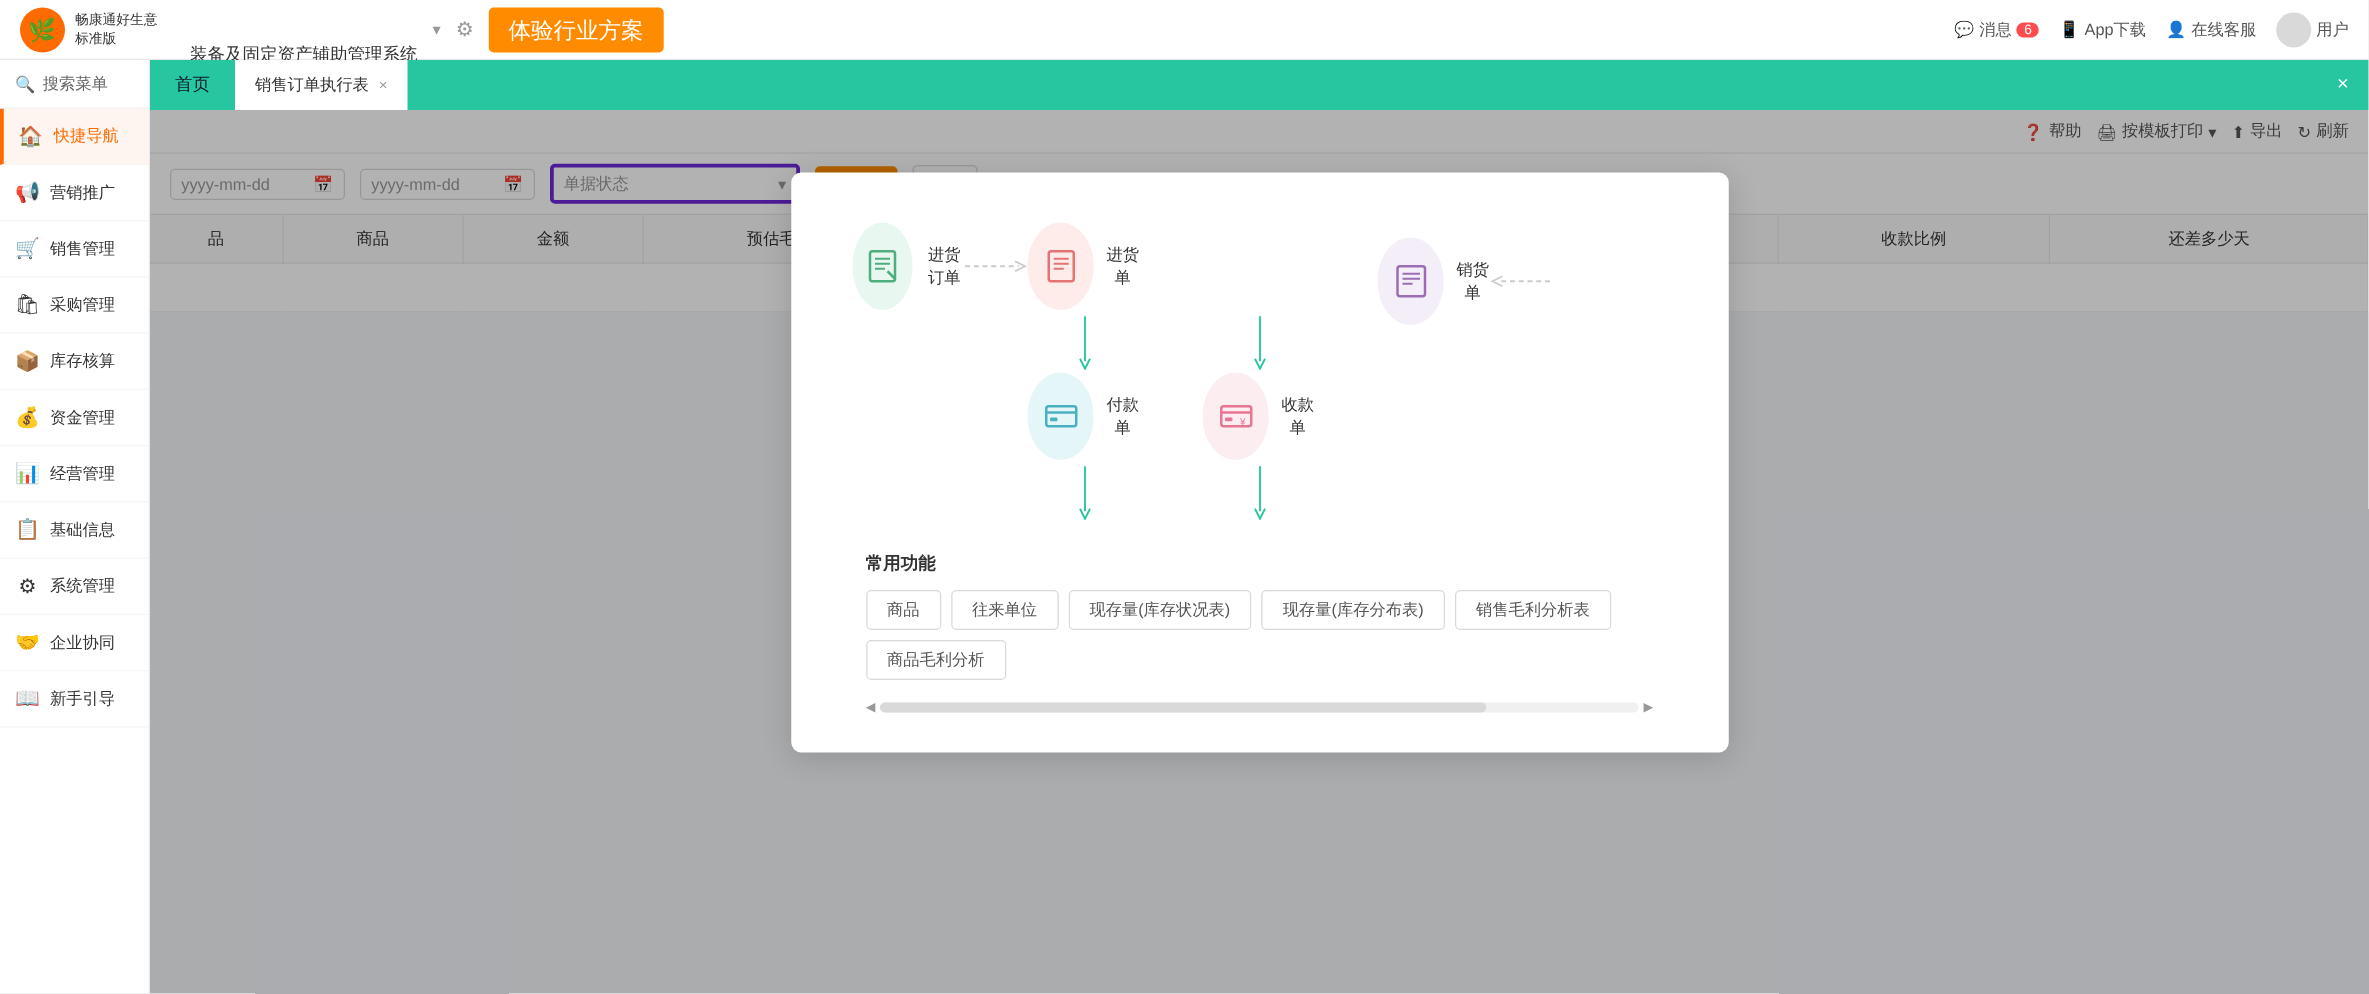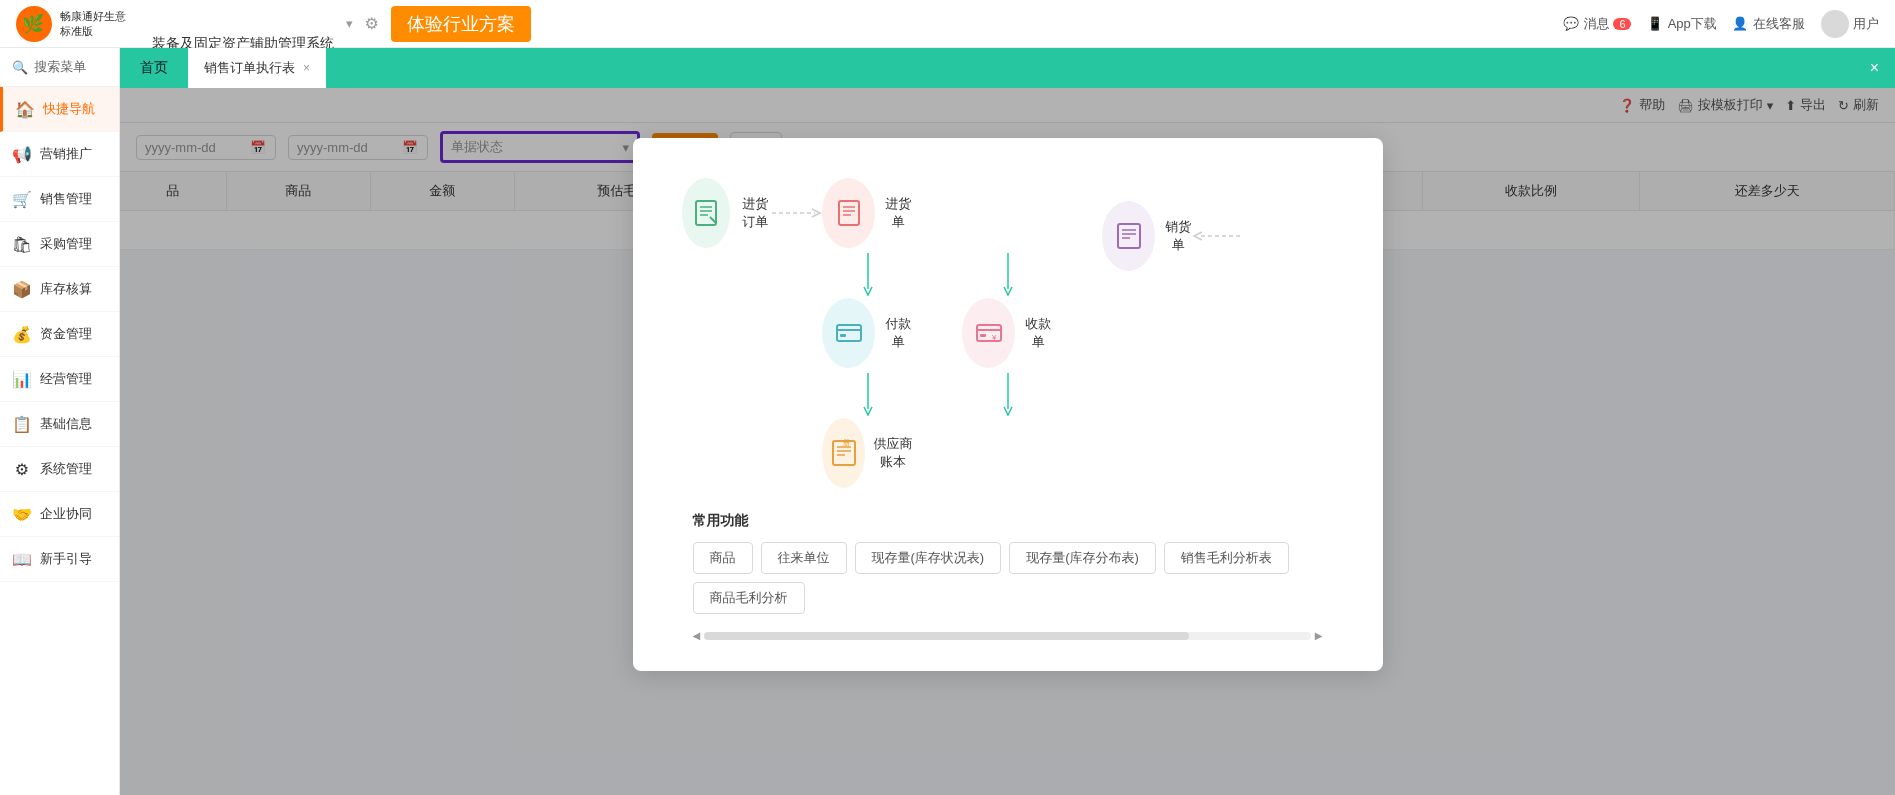--- a/index.html
+++ b/index.html
@@ -422,32 +422,20 @@
               <div></div>
               <div style="height:50px;display:flex;align-items:center;justify-content:center;">
                 <svg width="16" height="45">
                     <line x1="8" y1="2" x2="8" y2="38" stroke="#26c6a0" stroke-width="1.5"></line>
                     <polyline points="4,36 8,44 12,36" fill="none" stroke="#26c6a0" stroke-width="1.5"></polyline>
                   </svg>
               </div>
 
               <div></div>
               <div></div>
-              <div class="flow-node">
-                <div class="flow-circle circle-amber">
-                  <svg width="32" height="32" viewBox="0 0 32 32">
-                      <rect x="5" y="4" width="22" height="24" rx="2" fill="none" stroke="#e6a040" stroke-width="2"></rect>
-                      <line x1="9" y1="10" x2="23" y2="10" stroke="#e6a040" stroke-width="1.5"></line>
-                      <line x1="9" y1="14" x2="23" y2="14" stroke="#e6a040" stroke-width="1.5"></line>
-                      <line x1="9" y1="18" x2="17" y2="18" stroke="#e6a040" stroke-width="1.5"></line>
-                      <text x="15" y="8" font-size="7" fill="#e6a040">册</text>
-                    </svg>
-                </div>
-                <span class="flow-label">供应商账本</span>
-              </div>
               <div></div>
 
             </div>
 
             <div style="display:grid; grid-template-columns: 60px 80px 60px 80px; align-items:center; justify-items:center; grid-template-rows: auto 50px auto 50px auto; margin-left: 0;">
 
               <div></div>
               <div class="flow-node">
                 <div class="flow-circle circle-purple">
                   <svg width="32" height="32" viewBox="0 0 32 32">

